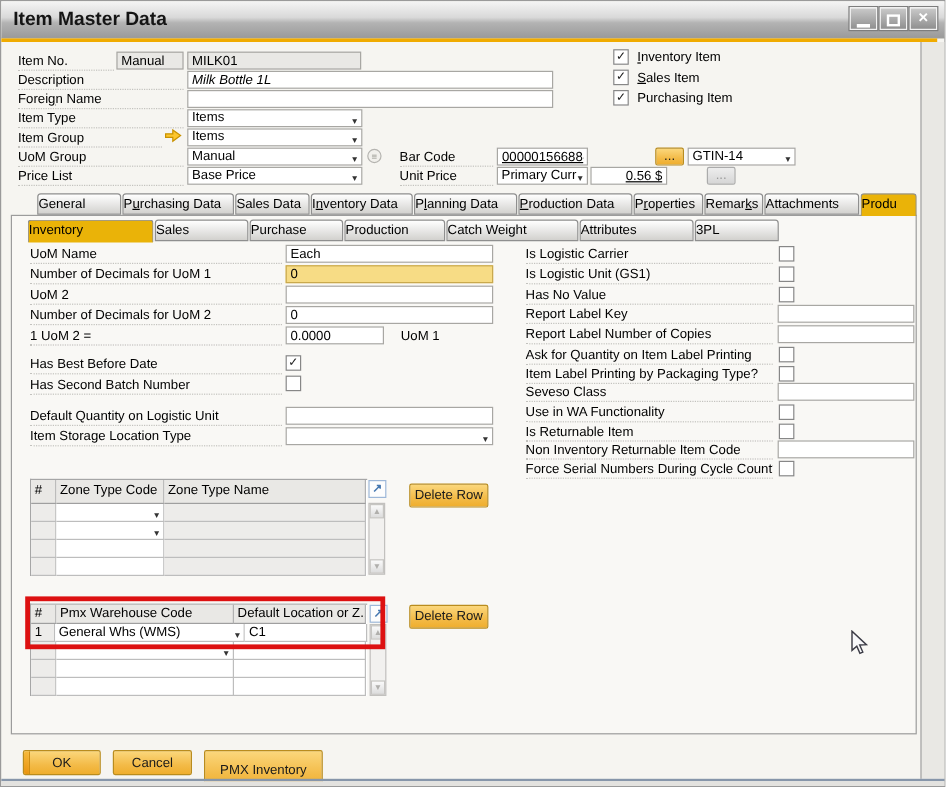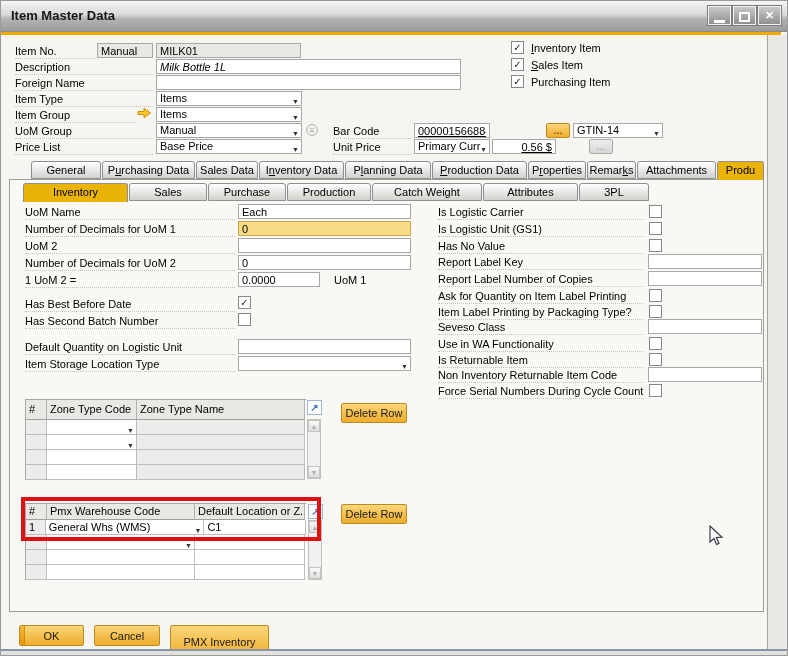--- a/index.html
+++ b/index.html
@@ -1,21 +1,21 @@
 <!DOCTYPE html>
 <html><head>
 <meta charset="utf-8">
 <style>
   html,body{margin:0;padding:0;background:#fff;}
   *{box-sizing:border-box;}
   .win{position:relative;width:788px;height:656px;font-family:"Liberation Sans",sans-serif;
        font-size:11px;color:#000;background:#f6f5f1;border:1px solid #9a9a9a;overflow:hidden;}
   .titlebar{position:absolute;left:0;top:0;width:788px;height:31px;
        background:linear-gradient(#f5f5f5,#d9d9d9 45%,#b3b3b3 60%,#9b9b9b);border-bottom:1px solid #8b8b8b;}
-  .title{position:absolute;left:10px;top:7px;font-size:13px;font-weight:bold;color:#151515;}
+  .title{position:absolute;left:10px;top:7px;font-size:16px;font-weight:bold;color:#151515;}
   .wbtn{position:absolute;top:5px;width:23px;height:19px;padding:0;cursor:default;
        background:linear-gradient(#c9c9c9,#8f8f8f);border:1px solid #f2f2f2;box-shadow:0 0 0 1px #7d7d7d;
        color:#fff;font-weight:bold;font-size:11px;line-height:15px;text-align:center;font-family:"Liberation Sans",sans-serif;}
   .glyph-min{display:block;margin:11px auto 0;width:11px;height:3px;background:#fff;}
   .glyph-max{display:block;margin:3px auto 0;width:11px;height:10px;border:2px solid #fff;}
   .accent{position:absolute;left:0;top:31px;width:780px;height:3px;}
   .gutter{position:absolute;left:766px;top:34px;width:22px;height:614px;background:#e9e8e4;border-left:1px solid #a3a3a3;}
   .bline{position:absolute;left:0;top:648px;width:788px;height:2px;background:#8796aa;}
   .bpad{position:absolute;left:0;top:650px;width:788px;height:6px;background:#e3e2df;}
 
@@ -34,21 +34,21 @@
        text-align:center;line-height:12px;font-size:10px;color:#222;}
   .goldbtn{position:absolute;background:linear-gradient(#fbd77c,#f3bb48 60%,#efae2e);
        border:1px solid #b98c1e;border-radius:2px;font-family:"Liberation Sans",sans-serif;
        font-size:11px;color:#1a1a1a;text-align:center;padding:0;}
   .defstripe{position:absolute;left:0;top:0;width:5px;height:100%;
        background:linear-gradient(#f6b93c,#e99410);border-right:1px solid #cf8d12;border-radius:2px 0 0 2px;}
   .graybtn{background:linear-gradient(#ededed,#d6d6d6);border:1px solid #ababab;color:#9a9a9a;}
 
   .tabs{position:absolute;display:flex;}
   .tab{height:18px;border:1px solid #8f8f8f;border-radius:3px 3px 0 0;margin-right:1px;
-       background:linear-gradient(#ffffff,#d2d1ce);text-align:center;line-height:16px;
+       background:linear-gradient(#ffffff,#d2d1ce);line-height:16px;
        white-space:nowrap;overflow:hidden;}
   .tab.active{height:19px;background:#eab308;border-bottom:none;z-index:3;}
   .panel{position:absolute;left:8px;top:178px;width:755px;height:433px;border:1px solid #9c9c9c;background:#f9f8f5;}
 
   .tbl{position:absolute;border-top:1px solid #a6a6a6;border-left:1px solid #a6a6a6;background:#fff;}
   .trow{display:flex;}
   .tc{position:relative;border-right:1px solid #bdbdbd;border-bottom:1px solid #bdbdbd;
       padding:0 3px;font-size:11px;line-height:14px;height:15px;white-space:nowrap;overflow:hidden;}
   .th{background:#e9e8e5;height:20px;line-height:19px;border-right-color:#b1b1b1;border-bottom-color:#9f9f9f;}
   .gr{background:#edecea;}

